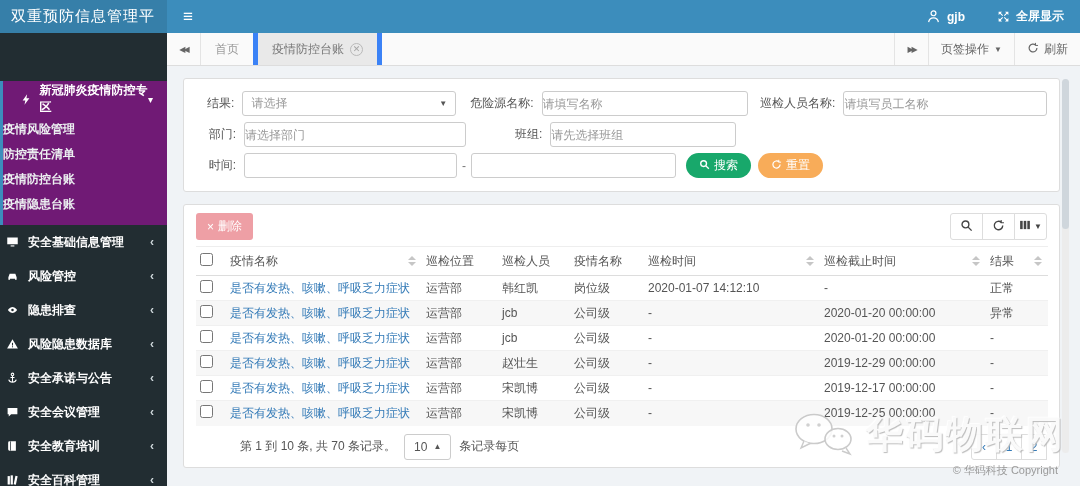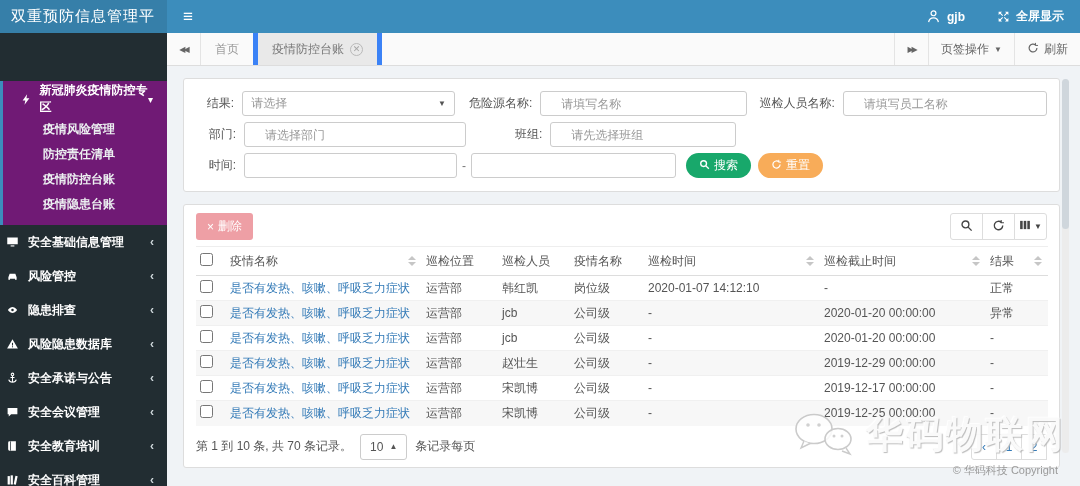--- a/index.html
+++ b/index.html
@@ -14,21 +14,21 @@
   .topbar-spacer { flex:1; }
   .top-btn { display:flex; align-items:center; gap:6px; color:#fff; font-size:12px; font-weight:bold; padding:0 16px; cursor:pointer; }
   .top-btn svg { display:block; }
 
   
   .sidebar { position:absolute; top:33px; left:0; bottom:0; width:167px; background:var(--c-sidebar,#222d32); z-index:20; }
   .side-group { background:#701a75; border-left:3px solid var(--c-header,#3c8dbc); padding-bottom:8px;margin-top:48px; }
   .side-group-hd { display:flex; align-items:center; height:36px; color:#fff; font-weight:bold; padding-left:17px; cursor:pointer; }
   .side-group-hd .g-ico { width:16px; margin-right:5px; display:inline-flex; }
   .side-group-hd .g-chev { margin-left:auto; margin-right:14px; font-size:10px; color:#fff; }
-  .sub-item { height:25px; line-height:25px; color:#ecf0f1; font-weight:bold; padding-left:40px; cursor:pointer; white-space:nowrap; }
+  .sub-item { height:25px; line-height:25px; color:#ecf0f1; font-weight:bold; cursor:pointer; white-space:nowrap; }
   .side-item { display:flex; align-items:center; height:34px; color:#fff; font-weight:bold; padding-left:6px; cursor:pointer; white-space:nowrap; }
   .side-item .s-ico { width:17px; margin-right:5px; display:inline-flex; color:#fff; }
   .side-item .s-chev { margin-left:auto; margin-right:13px; color:#cfd8dc; font-size:12px; }
 
   
   .main { position:absolute; top:33px; left:167px; right:0; bottom:0; background:#f0f3f6; }
 
   .tabbar { height:33px; background:#fafafa; border-bottom:1px solid #ddd; display:flex; align-items:stretch; }
   .tab-nav { width:34px; display:flex; align-items:center; justify-content:center; border-right:1px solid #e4e4e4; color:#666; font-size:8px; letter-spacing:-2px; cursor:pointer; }
   .tab { display:flex; align-items:center; gap:6px; padding:0 14px; font-size:12px; color:#999; border-right:5px solid #3b82f6; cursor:pointer; white-space:nowrap; }
@@ -40,21 +40,21 @@
   .content { padding:12px 0 0 16px; }
   .panel { width:877px; background:#fff; border:1px solid #ddd; border-radius:3px; }
 
   
   .filter-panel { padding:9px 12px 10px; }
   .f-row { display:flex; align-items:center; height:31px; }
   .f-label { color:#555; margin-right:8px; white-space:nowrap; }
   .f-label.w44 { width:40px; text-align:right; }
   .selectbox { width:222px; height:25px; border:1px solid #ccc; border-radius:3px; display:flex; align-items:center; padding:0 8px; color:#999; cursor:pointer; background:#fff; }
   .selectbox .caret { margin-left:auto; font-size:8px; color:#555; }
-  .f-input { height:25px; border:1px solid #ccc; border-radius:3px; padding:0 20px; font-size:12px; color:#555; font-family:inherit; background:#fff; }
+  .f-input { height:25px; border:1px solid #ccc; border-radius:3px; padding:0 0; font-size:12px; color:#555; font-family:inherit; background:#fff; }
   .f-input::placeholder { color:#999; }
   .pill-btn { height:25px; border:none; border-radius:13px; color:#fff; font-size:12px; font-family:inherit; display:inline-flex; align-items:center; gap:4px; padding:0 13px; cursor:pointer; }
   .btn-search { background:var(--c-green,#18a86b); margin-left:10px; }
   .btn-reset { background:var(--c-orange,#f8ac59); margin-left:7px; }
 
   
   .table-panel { margin-top:12px; padding:8px 12px 6px; }
   .t-toolbar { display:flex; align-items:center; margin-bottom:6px; }
   .btn-delete { background:var(--c-pink,#ee9fa5); border:none; border-radius:3px; color:#fff; font-size:12px; font-family:inherit; padding:5px 11px; display:inline-flex; align-items:center; gap:4px; cursor:pointer; }
   .t-tools { margin-left:auto; display:flex; }
@@ -71,21 +71,21 @@
   .col-chk { width:30px; } .col-name { width:196px; } .col-loc { width:76px; }
   .col-insp { width:72px; } .col-lvl { width:74px; } .col-time { width:176px; }
   .col-dead { width:166px; } .col-res { width:62px; }
   .grid input[type=checkbox] { width:13px; height:13px; cursor:pointer; }
   .th-flex { display:flex; align-items:center; }
   .sorter { margin-left:auto; display:inline-flex; flex-direction:column; gap:2px; padding-right:2px; }
   .sorter i { display:block; width:0; height:0; border-left:4px solid transparent; border-right:4px solid transparent; }
   .sorter .up { border-bottom:4px solid #c6c6c6; }
   .sorter .dn { border-top:4px solid #c6c6c6; }
 
-  .pager-row { display:flex; align-items:center; margin-top:7px; height:28px; }
+  .pager-row { display:flex; align-items:center; margin-top:7px; height:28px;margin-left:44px; }
   .pg-size { display:inline-flex; align-items:center; gap:6px; border:1px solid #ccc; border-radius:3px; height:26px; padding:0 9px; margin:0 8px; color:#555; cursor:pointer; background:#fff; }
   .pg-size .caret { font-size:8px; color:#555; }
   .pager { margin-left:auto; display:flex; }
   .pg-item { min-width:26px; height:26px; border:1px solid #ddd; background:#fff; color:#337ab7; display:flex; align-items:center; justify-content:center; margin-left:-1px; cursor:pointer; }
   .pg-item:first-child { border-radius:3px 0 0 3px; }
 
   .copyright { position:absolute; right:22px; bottom:8px; color:#9a9a9a; font-size:11px; }
 
   
   .scrollbar { position:absolute; right:11px; top:46px; width:7px; height:374px; background:#ececec; border-radius:4px; }

